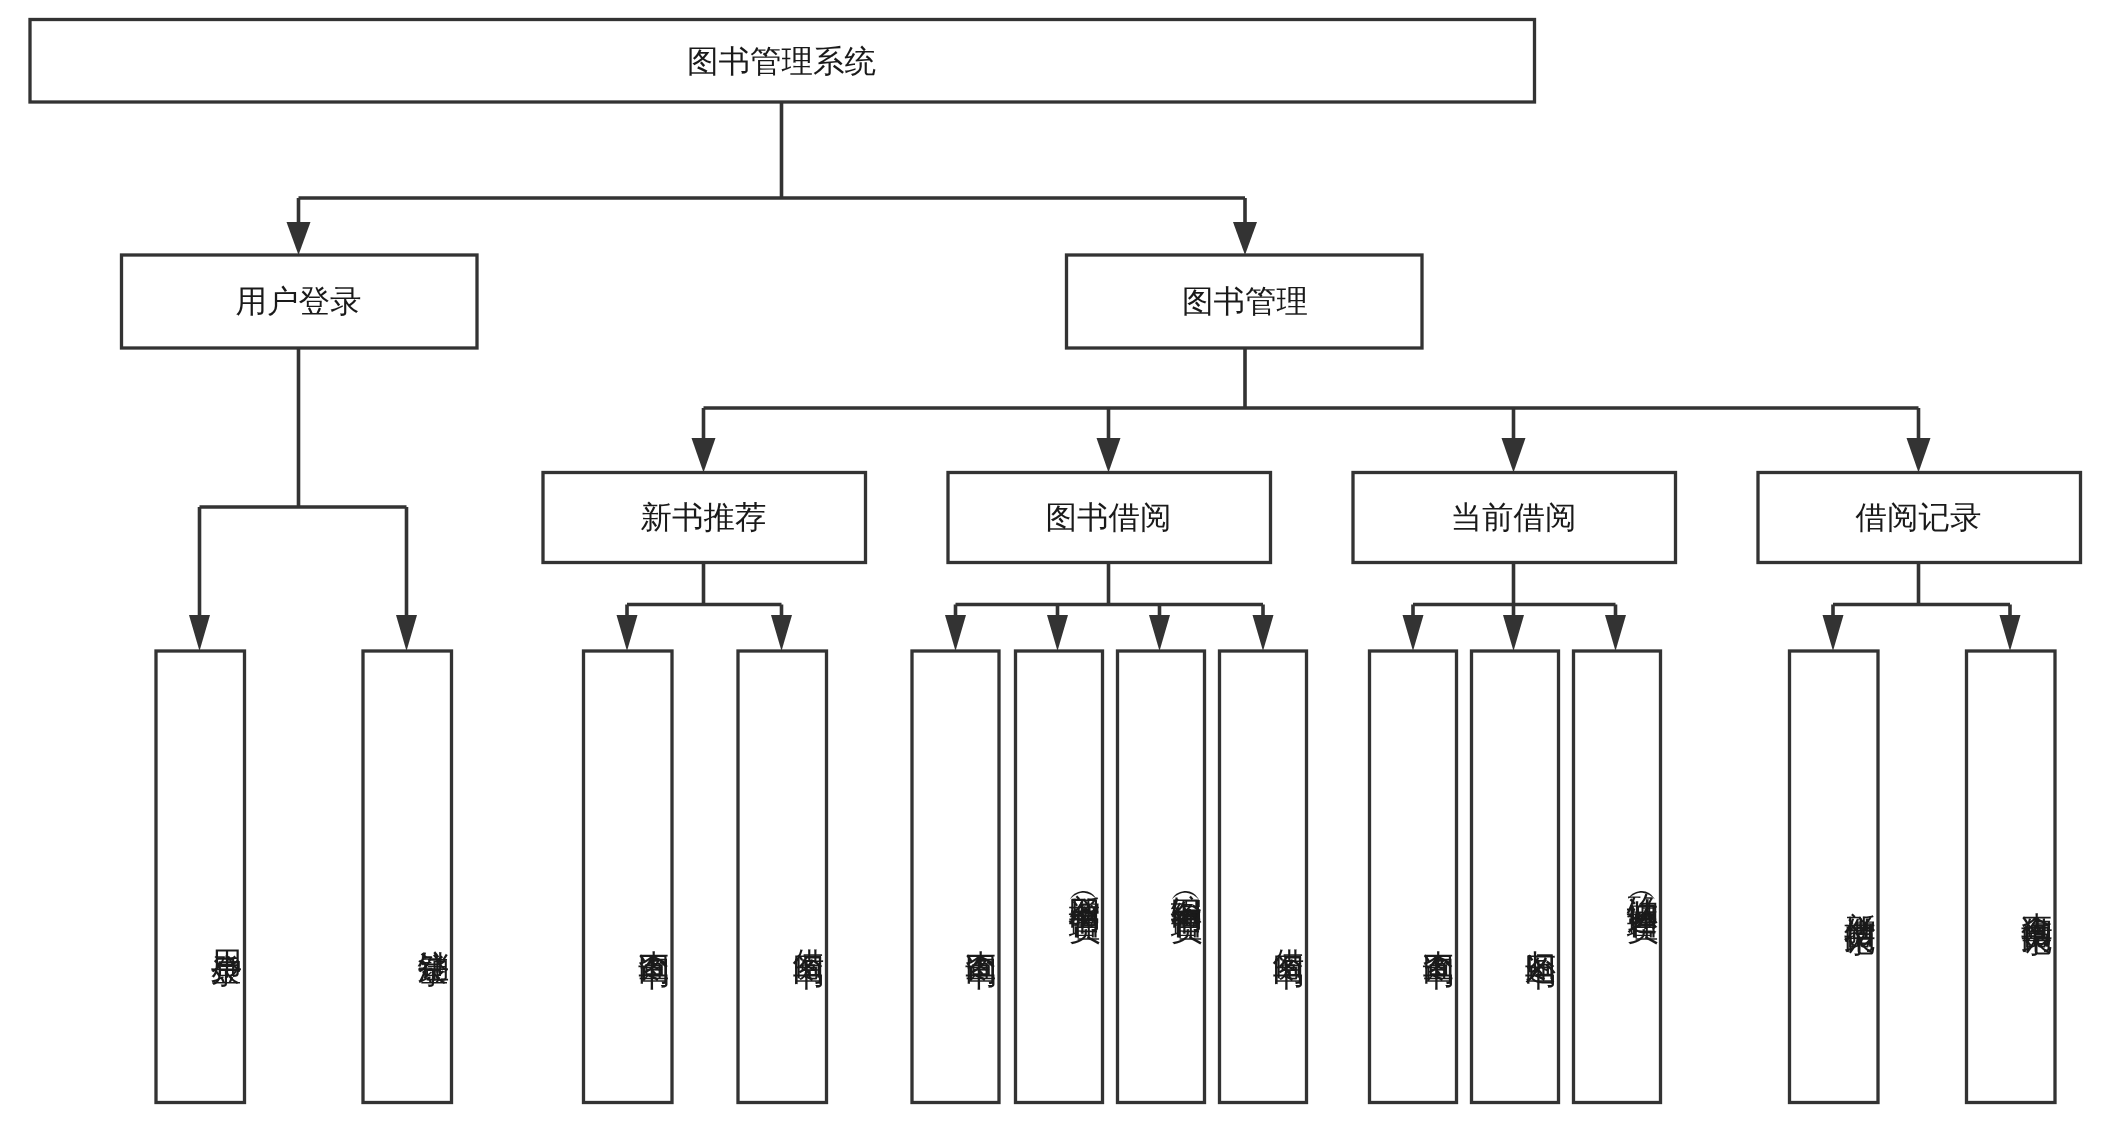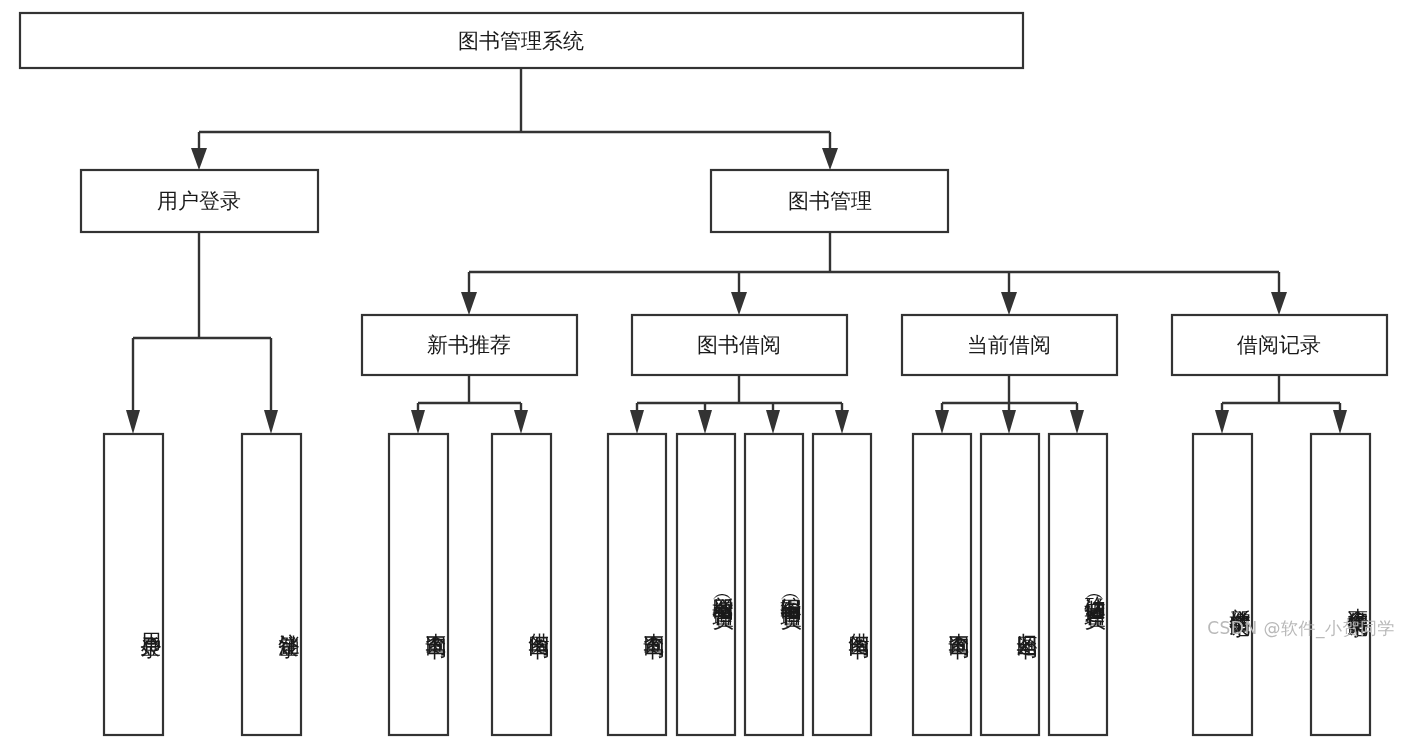--- a/index.html
+++ b/index.html
@@ -206,14 +206,13 @@
   <div class="vlabel" style="left:745px; top:443px; width:58px; height:290px;">编辑图书（管理员）</div>
   <div class="vlabel" style="left:813px; top:505px; width:58px; height:230px;">借阅图书</div>
 
   <div class="vlabel" style="left:913px; top:505px; width:58px; height:230px;">查询图书</div>
   <div class="vlabel" style="left:981px; top:505px; width:58px; height:230px;">归还图书</div>
   <div class="vlabel" style="left:1049px; top:443px; width:58px; height:290px;">确认归还（管理员）</div>
 
   <div class="vlabel" style="left:1193px; top:462px; width:59px; height:270px;">新增借阅记录</div>
   <div class="vlabel" style="left:1311px; top:462px; width:59px; height:270px;">查询借阅记录</div>
 
-  <div class="watermark">CSDN @软件_小贺同学</div>
 </div>
 
 </body></html>

